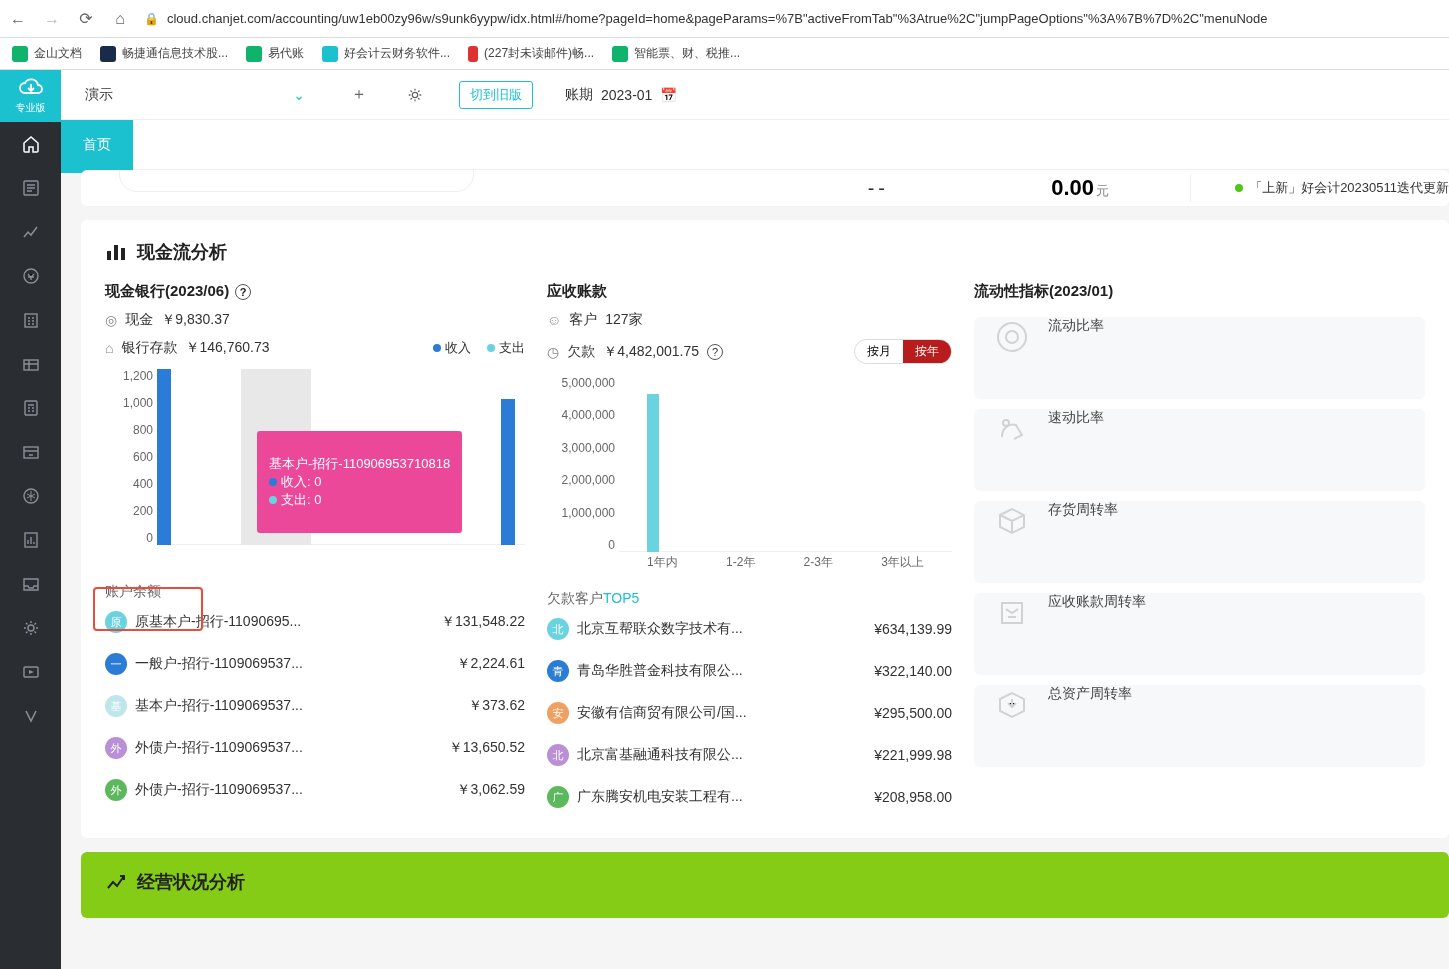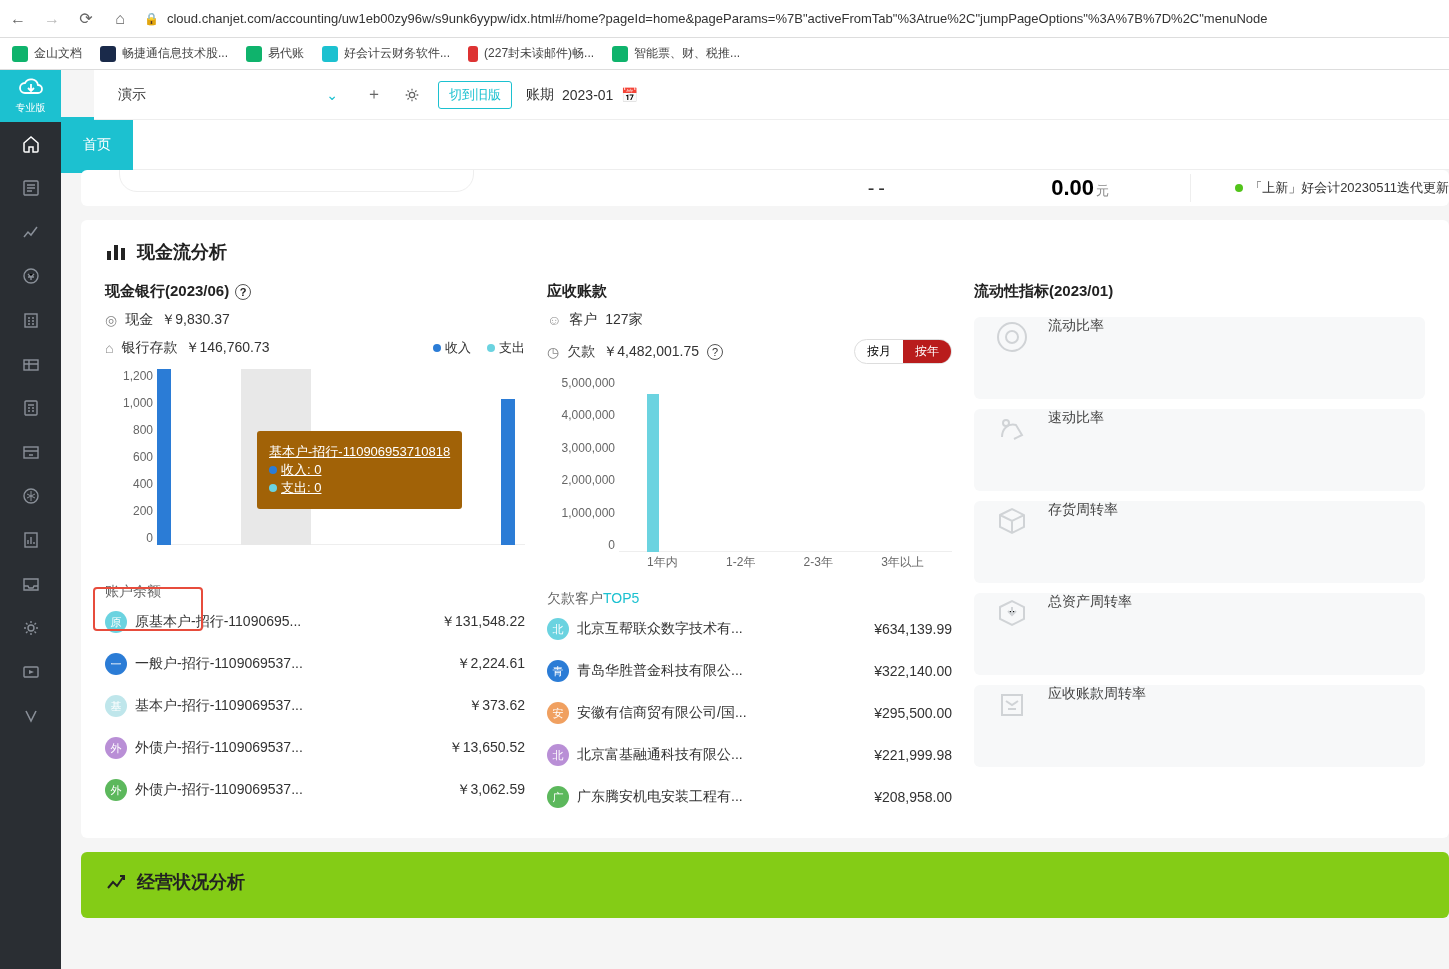--- a/index.html
+++ b/index.html
@@ -17,21 +17,21 @@
 
 .app { display:flex; height:calc(100% - 70px); }
 .sidebar { width:61px; background:#2a2e33; display:flex; flex-direction:column; align-items:center; }
 .logo { width:61px; height:52px; background:#1cc1d0; display:flex; flex-direction:column; align-items:center; justify-content:center; color:#fff; font-size:10px; }
 .logo svg { margin-bottom:2px; }
 .side-item { width:61px; height:44px; display:flex; align-items:center; justify-content:center; color:#8a9099; }
 .side-item.first { color:#fff; }
 .content { flex:1; display:flex; flex-direction:column; overflow:hidden; }
 .tabs-bar { height:50px; background:#fff; border-bottom:1px solid #eee; display:flex; align-items:center; }
 .home-tab { height:56px; background:#1cc1d0; color:#fff; padding:0 22px; display:flex; align-items:center; font-size:14px; }
-.header-bar { height:50px; background:#fff; border-bottom:1px solid #eee; display:flex; align-items:center; padding:0 14px; gap:14px; position:absolute; top:70px; left:61px; right:0;margin-left:33px; }
+.header-bar { height:50px; background:#fff; border-bottom:1px solid #eee; display:flex; align-items:center; padding:0 14px; gap:32px; position:absolute; top:70px; left:61px; right:0; }
 .org-select { width:240px; height:32px; display:flex; align-items:center; justify-content:space-between; padding:0 10px; font-size:14px; color:#333; }
 .hdr-icon { width:24px; height:24px; display:flex; align-items:center; justify-content:center; color:#666; }
 .old-btn { border:1px solid #1cc1d0; color:#1cc1d0; padding:4px 10px; border-radius:3px; font-size:13px; }
 .period { display:flex; align-items:center; gap:8px; font-size:14px; color:#333; }
 
 .main-scroll { flex:1; overflow:auto; padding:0 0 0 0; margin-top:50px; }
 .top-cut { height:36px; background:#fff; margin:0 0 0 20px; border-radius:6px; display:flex; align-items:center; padding:0 20px; position:relative; }
 .top-left-box { position:absolute; left:38px; top:-6px; width:355px; height:28px; border:1px solid #eee; border-radius:0 0 18px 18px; }
 .top-val { position:absolute; right:340px; font-size:22px; font-weight:bold; }
 .top-val .unit { font-size:13px; font-weight:normal; color:#888; margin-left:2px; }
@@ -56,21 +56,21 @@
 .dot-in { background:#2b7cd6; }
 .dot-out { background:#6bd3e0; }
 
 .chart { position:relative; height:200px; margin-top:12px; }
 .y-axis { position:absolute; left:0; top:0; bottom:24px; width:48px; display:flex; flex-direction:column; justify-content:space-between; text-align:right; font-size:12px; color:#666;align-items:flex-end; }
 .plot { position:absolute; left:52px; right:0; top:0; bottom:24px; }
 .x-axis { position:absolute; left:0; right:0; bottom:0; height:22px; display:flex; justify-content:space-between; font-size:12px; color:#666; padding:0 4px; }
 .grid-line { position:absolute; left:0; right:0; border-top:1px solid #eee; }
 .bar { position:absolute; bottom:0; width:14px; }
 .bar-highlight { position:absolute; top:0; bottom:0; background:#e8e8e8; }
-.tooltip { position:absolute; background:#a16207; color:#fff; padding:12px 12px; border-radius:3px; font-size:13px; z-index:5; white-space:nowrap;text-decoration:underline; }
+.tooltip { position:absolute; background:#ec4899; color:#fff; padding:24px 12px; border-radius:3px; font-size:13px; z-index:5; white-space:nowrap; }
 .tooltip .tdot { width:8px; height:8px; border-radius:50%; display:inline-block; margin-right:4px; }
 
 .sub-title { font-size:14px; color:#666; margin-top:14px; }
 .red-box { position:absolute; border:2.5px solid #e74c3c; border-radius:4px; pointer-events:none; }
 .list-row { display:flex; align-items:center; justify-content:space-between; padding:10px 0; font-size:14px; color:#333; }
 .list-row .left { display:flex; align-items:center; gap:8px; min-width:0; }
 .list-row .name { white-space:nowrap; overflow:hidden; text-overflow:ellipsis; max-width:210px; }
 .badge { width:22px; height:22px; border-radius:50%; display:inline-flex; align-items:center; justify-content:center; color:#fff; font-size:11px; flex-shrink:0; }
 .amt { font-weight:500; }
 .top5 { color:#1cc1d0; }
@@ -449,31 +449,31 @@
                   <span>速动比率</span>
                 </div>
                 <div class="liq-card">
                   <svg class="liq-icon" viewBox="0 0 40 40">
                     <path d="M8 14l12-6 12 6v12l-12 6-12-6V14z M8 14l12 6 12-6 M20 20v12" fill="none" stroke="currentColor" stroke-width="2"></path>
                   </svg>
                   <span>存货周转率</span>
                 </div>
                 <div class="liq-card">
                   <svg class="liq-icon" viewBox="0 0 40 40">
+                    <path d="M10 10h20v20H10z M14 16l6 4 6-4" fill="none" stroke="currentColor" stroke-width="2"></path>
+                    <path d="M16 24h8" stroke="currentColor" stroke-width="2"></path>
+                  </svg>
+                  <span>应收账款周转率</span>
+                </div>
+                <div class="liq-card">
+                  <svg class="liq-icon" viewBox="0 0 40 40">
                     <path d="M8 14l12-6 12 6v12l-12 6-12-6V14z" fill="none" stroke="currentColor" stroke-width="2"></path>
                     <path d="M16 18l4 4 4-4M20 22v-8" stroke="currentColor" stroke-width="2"></path>
                   </svg>
                   <span>总资产周转率</span>
-                </div>
-                <div class="liq-card">
-                  <svg class="liq-icon" viewBox="0 0 40 40">
-                    <path d="M10 10h20v20H10z M14 16l6 4 6-4" fill="none" stroke="currentColor" stroke-width="2"></path>
-                    <path d="M16 24h8" stroke="currentColor" stroke-width="2"></path>
-                  </svg>
-                  <span>应收账款周转率</span>
                 </div>
               </div>
           </div>
         </div>
       </div>
 
       <div class="panel2">
         <div class="panel-title">
           <svg width="22" height="22" viewBox="0 0 22 22">
               <path d="M3 17l5-6 4 4 7-10" fill="none" stroke="#222" stroke-width="2"></path>

